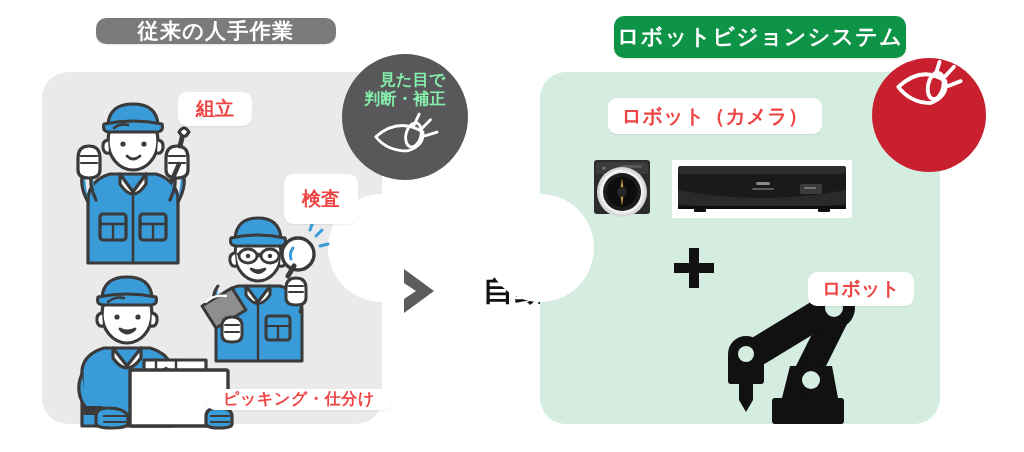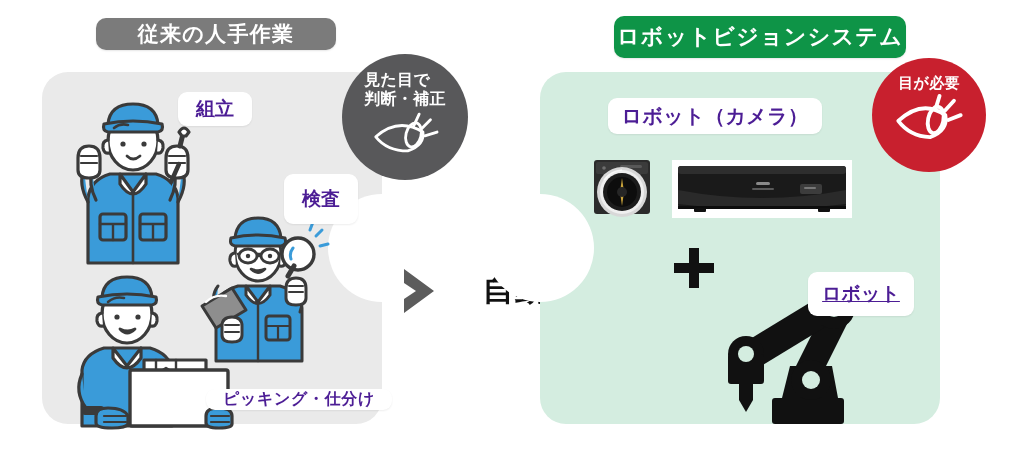--- a/index.html
+++ b/index.html
@@ -21,48 +21,48 @@
   #right-panel{left:540px;top:72px;width:400px;height:352px;}
   #right-panel .notch{left:-54px;}
 
   
   .header-pill{
     position:absolute;border-radius:10px;color:#fff;
     display:flex;align-items:center;justify-content:center;
     font-weight:bold;letter-spacing:.06em;white-space:nowrap;
     box-shadow:0 1px 2px rgba(0,0,0,.10);
   }
-  #left-header{left:96px;top:18px;width:240px;height:32px;font-size:21px;}
+  #left-header{left:96px;top:18px;width:240px;height:26px;font-size:21px;}
   #right-header{left:614px;top:16px;width:292px;height:42px;font-size:22px;text-align:right;}
 
   
   .badge{
-    position:absolute;border-radius:50%;color:#ffffff;
+    position:absolute;border-radius:50%;color:#86efac;
     display:flex;flex-direction:column;align-items:center;
-    justify-content:flex-start;text-align:left;
+    justify-content:flex-start;text-align:right;
   }
   #gray-badge{left:342px;top:54px;width:126px;height:126px;}
   #red-badge{left:872px;top:58px;width:114px;height:114px;}
   .badge .btxt{font-weight:bold;line-height:1.18;letter-spacing:.02em;}
   #gray-badge .btxt{font-size:16px;padding-top:17px;}
   #red-badge .btxt{font-size:15px;padding-top:16px;}
   .badge .eye-wrap{margin-top:2px;}
 
   
   .tag{
     position:absolute;background:#fff;border-radius:9px;
     display:flex;align-items:center;justify-content:center;
-    font-weight:bold;color:#4c1d95;white-space:nowrap;
+    font-weight:bold;color:#ef4444;white-space:nowrap;
     box-shadow:0 1px 2px rgba(0,0,0,.07);
   }
   #tag-assembly{left:178px;top:92px;width:74px;height:34px;font-size:19px;}
   #tag-inspection{left:284px;top:174px;width:74px;height:50px;font-size:19px;}
   #tag-picking{left:206px;top:389px;width:186px;height:21px;font-size:16px;letter-spacing:.04em;}
   #tag-vision{left:608px;top:98px;width:214px;height:36px;font-size:20px;letter-spacing:.02em;}
-  #tag-robot{left:808px;top:272px;width:106px;height:44px;font-size:19px;text-decoration:underline;}
+  #tag-robot{left:808px;top:272px;width:106px;height:34px;font-size:19px;}
 
   
   #automation-label{
     position:absolute;left:466px;top:268px;width:130px;height:44px;
     display:flex;align-items:center;justify-content:center;
     font-size:31px;font-weight:bold;color:#111;letter-spacing:.04em;
   }
   .chevron{position:absolute;top:266px;width:42px;height:50px;}
   #chevron-left{left:398px;}
   #chevron-right{left:594px;}
@@ -321,23 +321,20 @@
 
         <rect x="55" y="114" width="14" height="16"></rect>
         <path d="M55 130 L69 130 L62 142 Z"></path>
       </g>
     </svg>
   </div>
 
   <div class="tag" id="tag-robot">ロボット</div>
 
   <div class="badge" id="red-badge" style="background:#c8202e">
-    <div class="btxt">
-      <div>目が必要</div>
-    </div>
     <div class="eye-wrap">
       <svg viewBox="0 0 70 50" width="68" height="48">
         <g fill="none" stroke="#ffffff" stroke-width="4" stroke-linecap="round" stroke-linejoin="round">
           <path d="M3 28 Q28 5 52 22 Q55 38 36 45 Q15 44 3 28 Z"></path>
           <ellipse cx="42" cy="27" rx="8" ry="14" transform="rotate(12 42 27)"></ellipse>
           <path d="M42 15 l4 -13 M51 18 l10 -11 M55 27 l13 -5"></path>
         </g>
       </svg>
     </div>
   </div>

